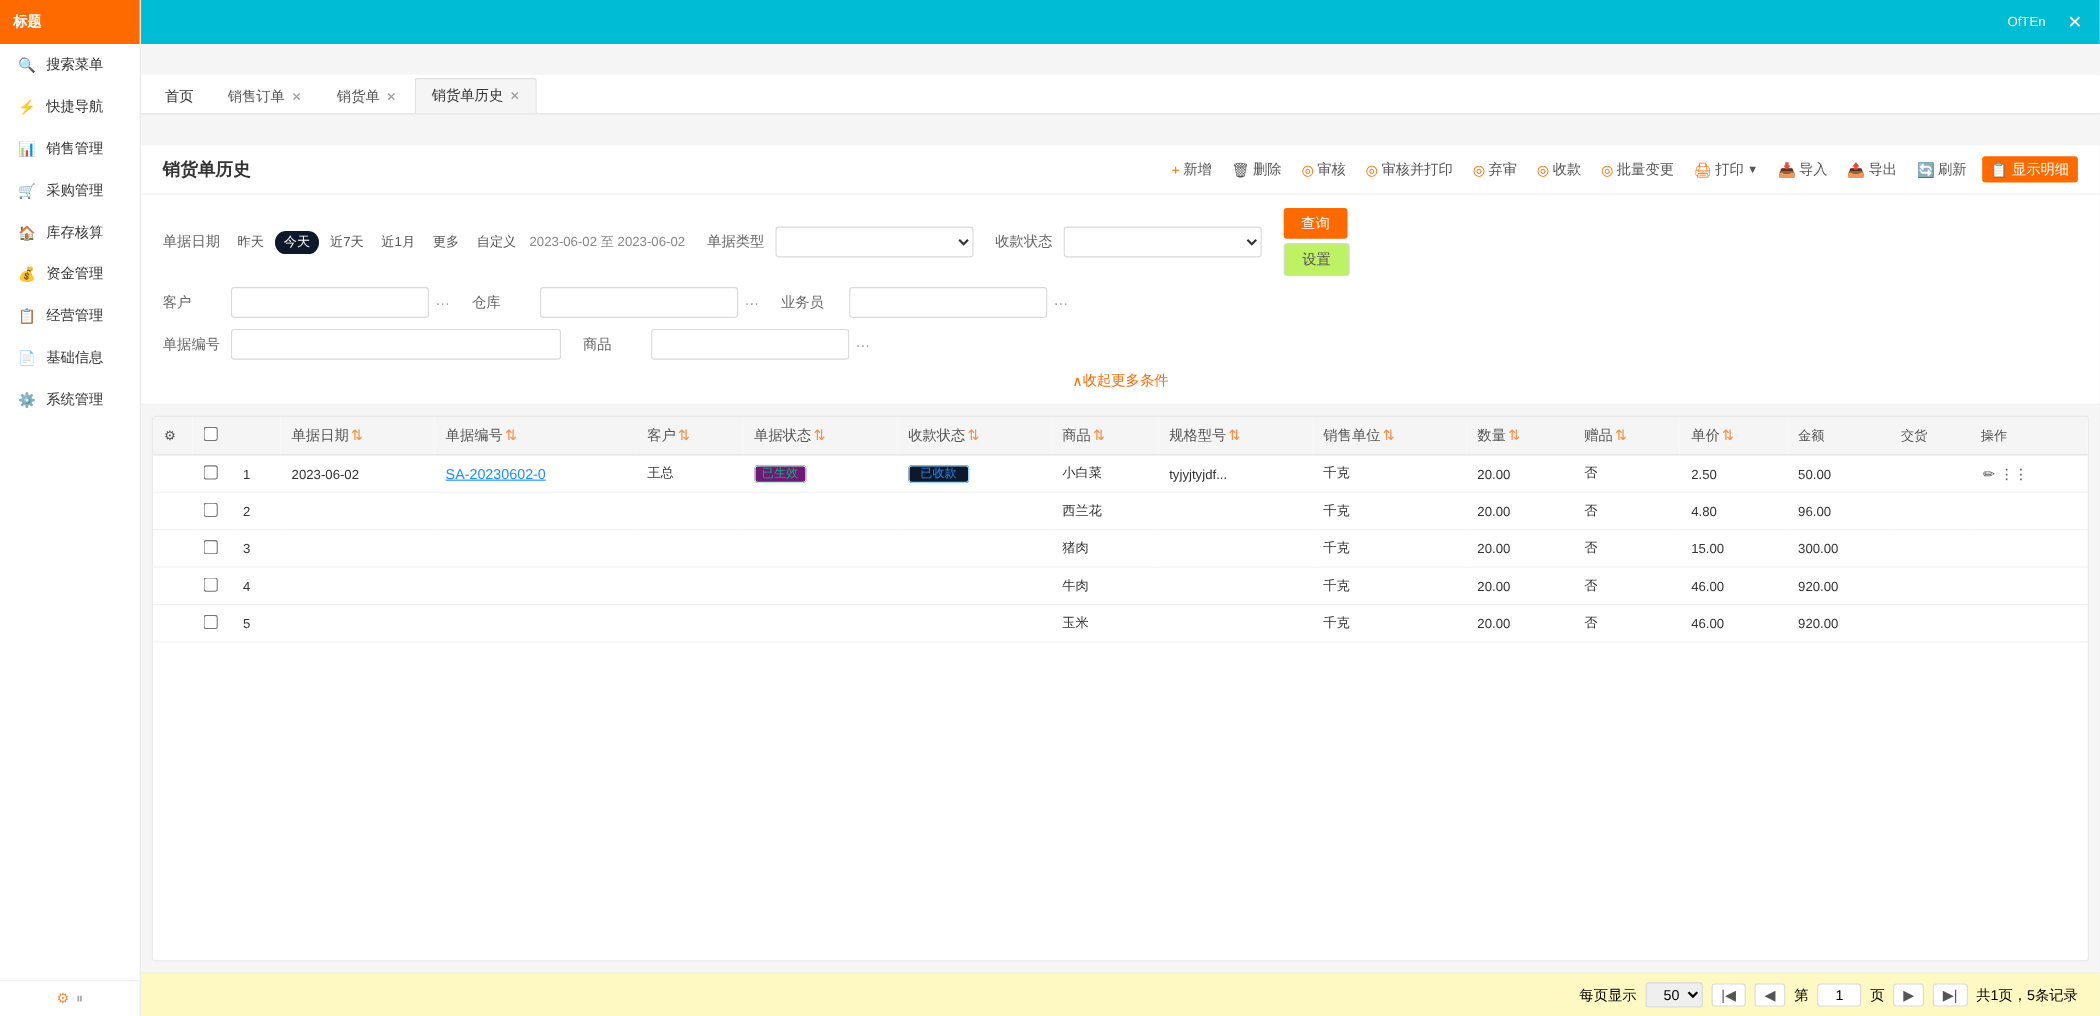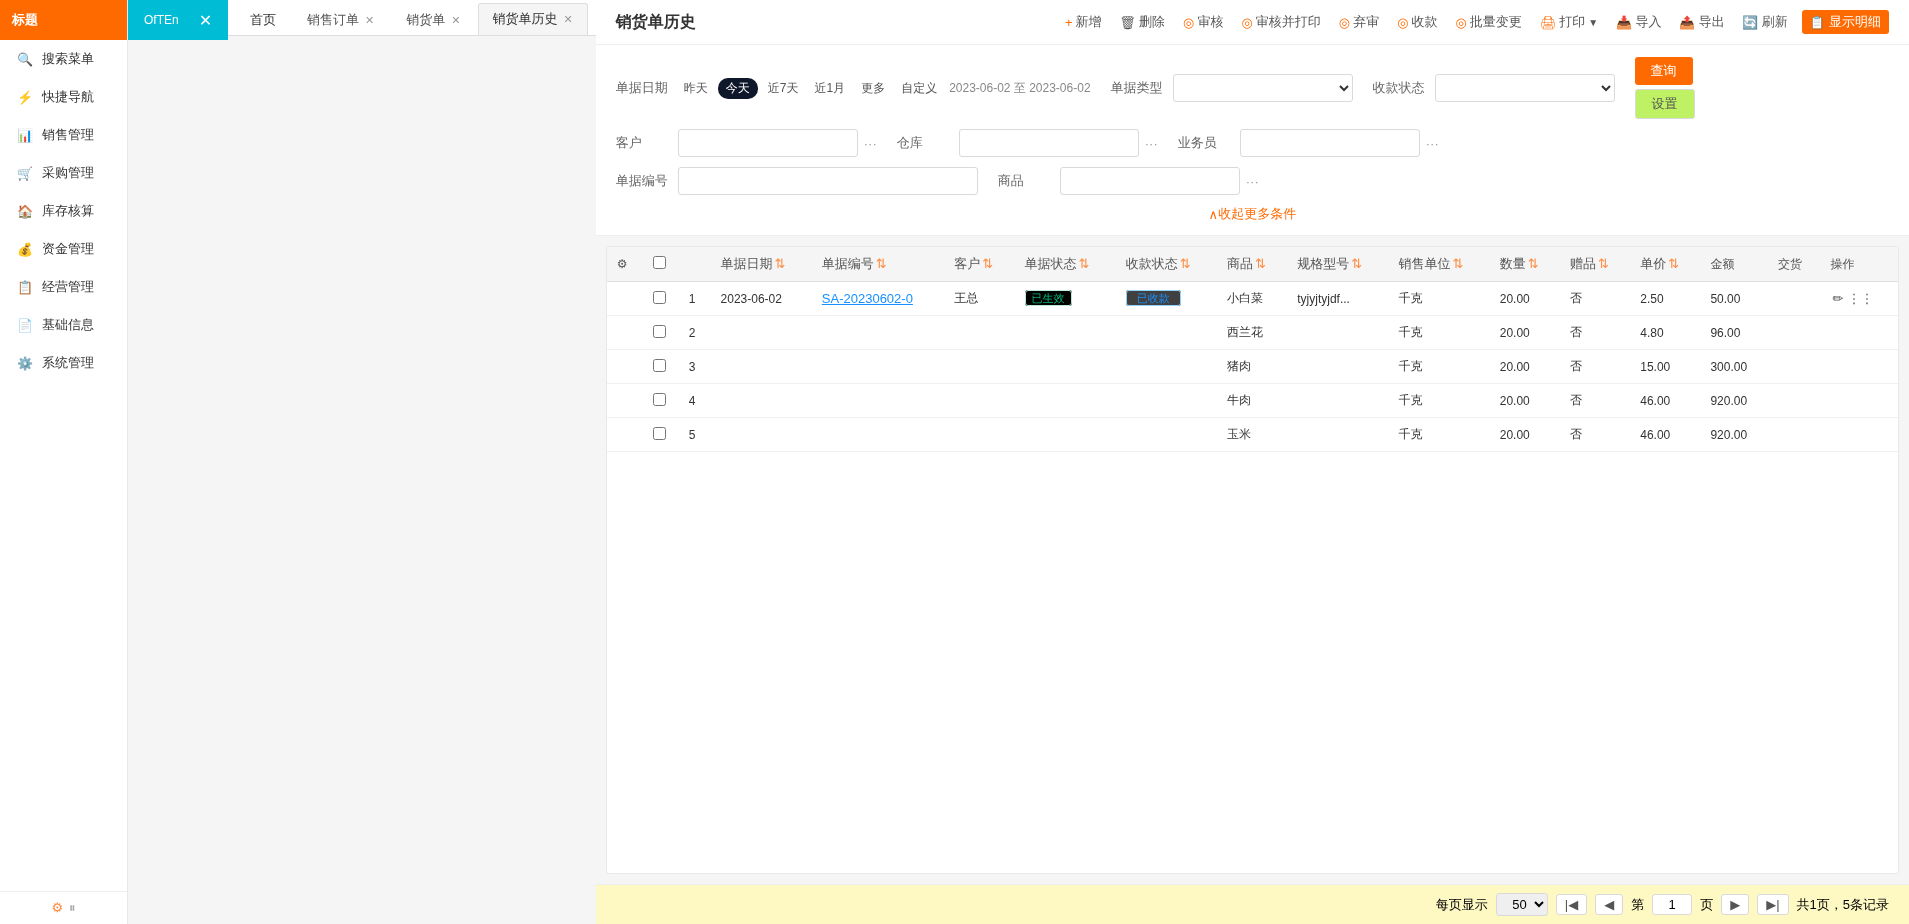--- a/index.html
+++ b/index.html
@@ -6,21 +6,21 @@
     body { display: flex; height: 924px; overflow: hidden; background: #f5f5f5; }
 
     
     .sidebar { width: 128px; background: #fff; border-right: 1px solid #e8e8e8; display: flex; flex-direction: column; height: 100%; }
     .sidebar-logo { background: #ff6a00; color: #fff; padding: 8px 12px; font-size: 14px; font-weight: bold; height: 40px; display: flex; align-items: center; }
     .sidebar-item { display: flex; align-items: center; gap: 8px; padding: 10px 16px; cursor: pointer; color: #333; font-size: 13px; }
     .sidebar-item .icon { width: 18px; height: 18px; display: inline-flex; align-items: center; justify-content: center; color: #ff8c42; }
     .sidebar-bottom { margin-top: auto; padding: 8px; display: flex; gap: 6px; justify-content: center; border-top: 1px solid #eee; }
 
     
-    .main { flex: 1; display: flex; overflow: hidden; }
+    .main { flex: 1; display: flex; flex-direction: column; overflow: hidden; gap: 28px; }
 
     
     .tabs { display: flex; align-items: center; background: #fff; border-bottom: 1px solid #e0e0e0; height: 40px; padding: 0 8px; gap: 2px; }
     .tab { padding: 8px 16px; cursor: pointer; color: #555; font-size: 13px; border: 1px solid transparent; border-bottom: none; display: flex; align-items: center; gap: 6px; }
     .tab.active { background: #f5f5f5; border-color: #e0e0e0; border-bottom-color: #f5f5f5; color: #333; }
     .tab:first-child { color: #333; border: none; }
 
     
     .content { flex: 1; overflow-y: auto; background: #f5f5f5; padding: 0; display: flex; flex-direction: column; }
 
@@ -46,22 +46,22 @@
     .collapse-btn { display: flex; align-items: center; justify-content: center; color: #ff6a00; cursor: pointer; font-size: 12px; margin-top: 4px; }
 
     
     .table-area { flex: 1; background: #fff; margin: 10px; border: 1px solid #e8e8e8; border-radius: 3px; overflow: auto; }
     .table { width: 100%; border-collapse: collapse; }
     .table th { background: #f5f5f5; padding: 8px 10px; text-align: left; color: #555; font-weight: normal; border-bottom: 1px solid #e0e0e0; white-space: nowrap; font-size: 12px; }
     .table td { padding: 8px 10px; border-bottom: 1px solid #f0f0f0; color: #333; font-size: 12px; }
     .col-settings { width: 36px; text-align: center; }
     .col-check { width: 36px; text-align: center; }
     .sort-icon { color: #ff8c42; margin-left: 2px; }
-    .tag-active { background: #000000; color: #00b578; border: 1px solid #b7ebd6; border-radius: 3px; padding: 1px 6px; font-size: 11px; }
-    .tag-paid { background: #404040; color: #1890ff; border: 1px solid #91d5ff; border-radius: 3px; padding: 1px 10px; font-size: 11px; }
+    .tag-active { background: #701a75; color: #00b578; border: 1px solid #b7ebd6; border-radius: 3px; padding: 1px 6px; font-size: 11px; }
+    .tag-paid { background: #0f172a; color: #1890ff; border: 1px solid #91d5ff; border-radius: 3px; padding: 1px 10px; font-size: 11px; }
     .link { color: #1890ff; cursor: pointer; text-decoration: underline; }
     .op-btn { color: #555; cursor: pointer; font-size: 13px; margin: 0 2px; }
 
     
     .table-footer { background: #fffbe6; padding: 8px 16px; display: flex; align-items: center; border-top: 1px solid #e0e0e0; font-size: 13px; }
     .footer-label { color: #666; margin-right: 20px; }
     .footer-total { flex: 1; display: flex; gap: 40px; }
     .footer-sum { color: #333; font-weight: bold; }
 
     

